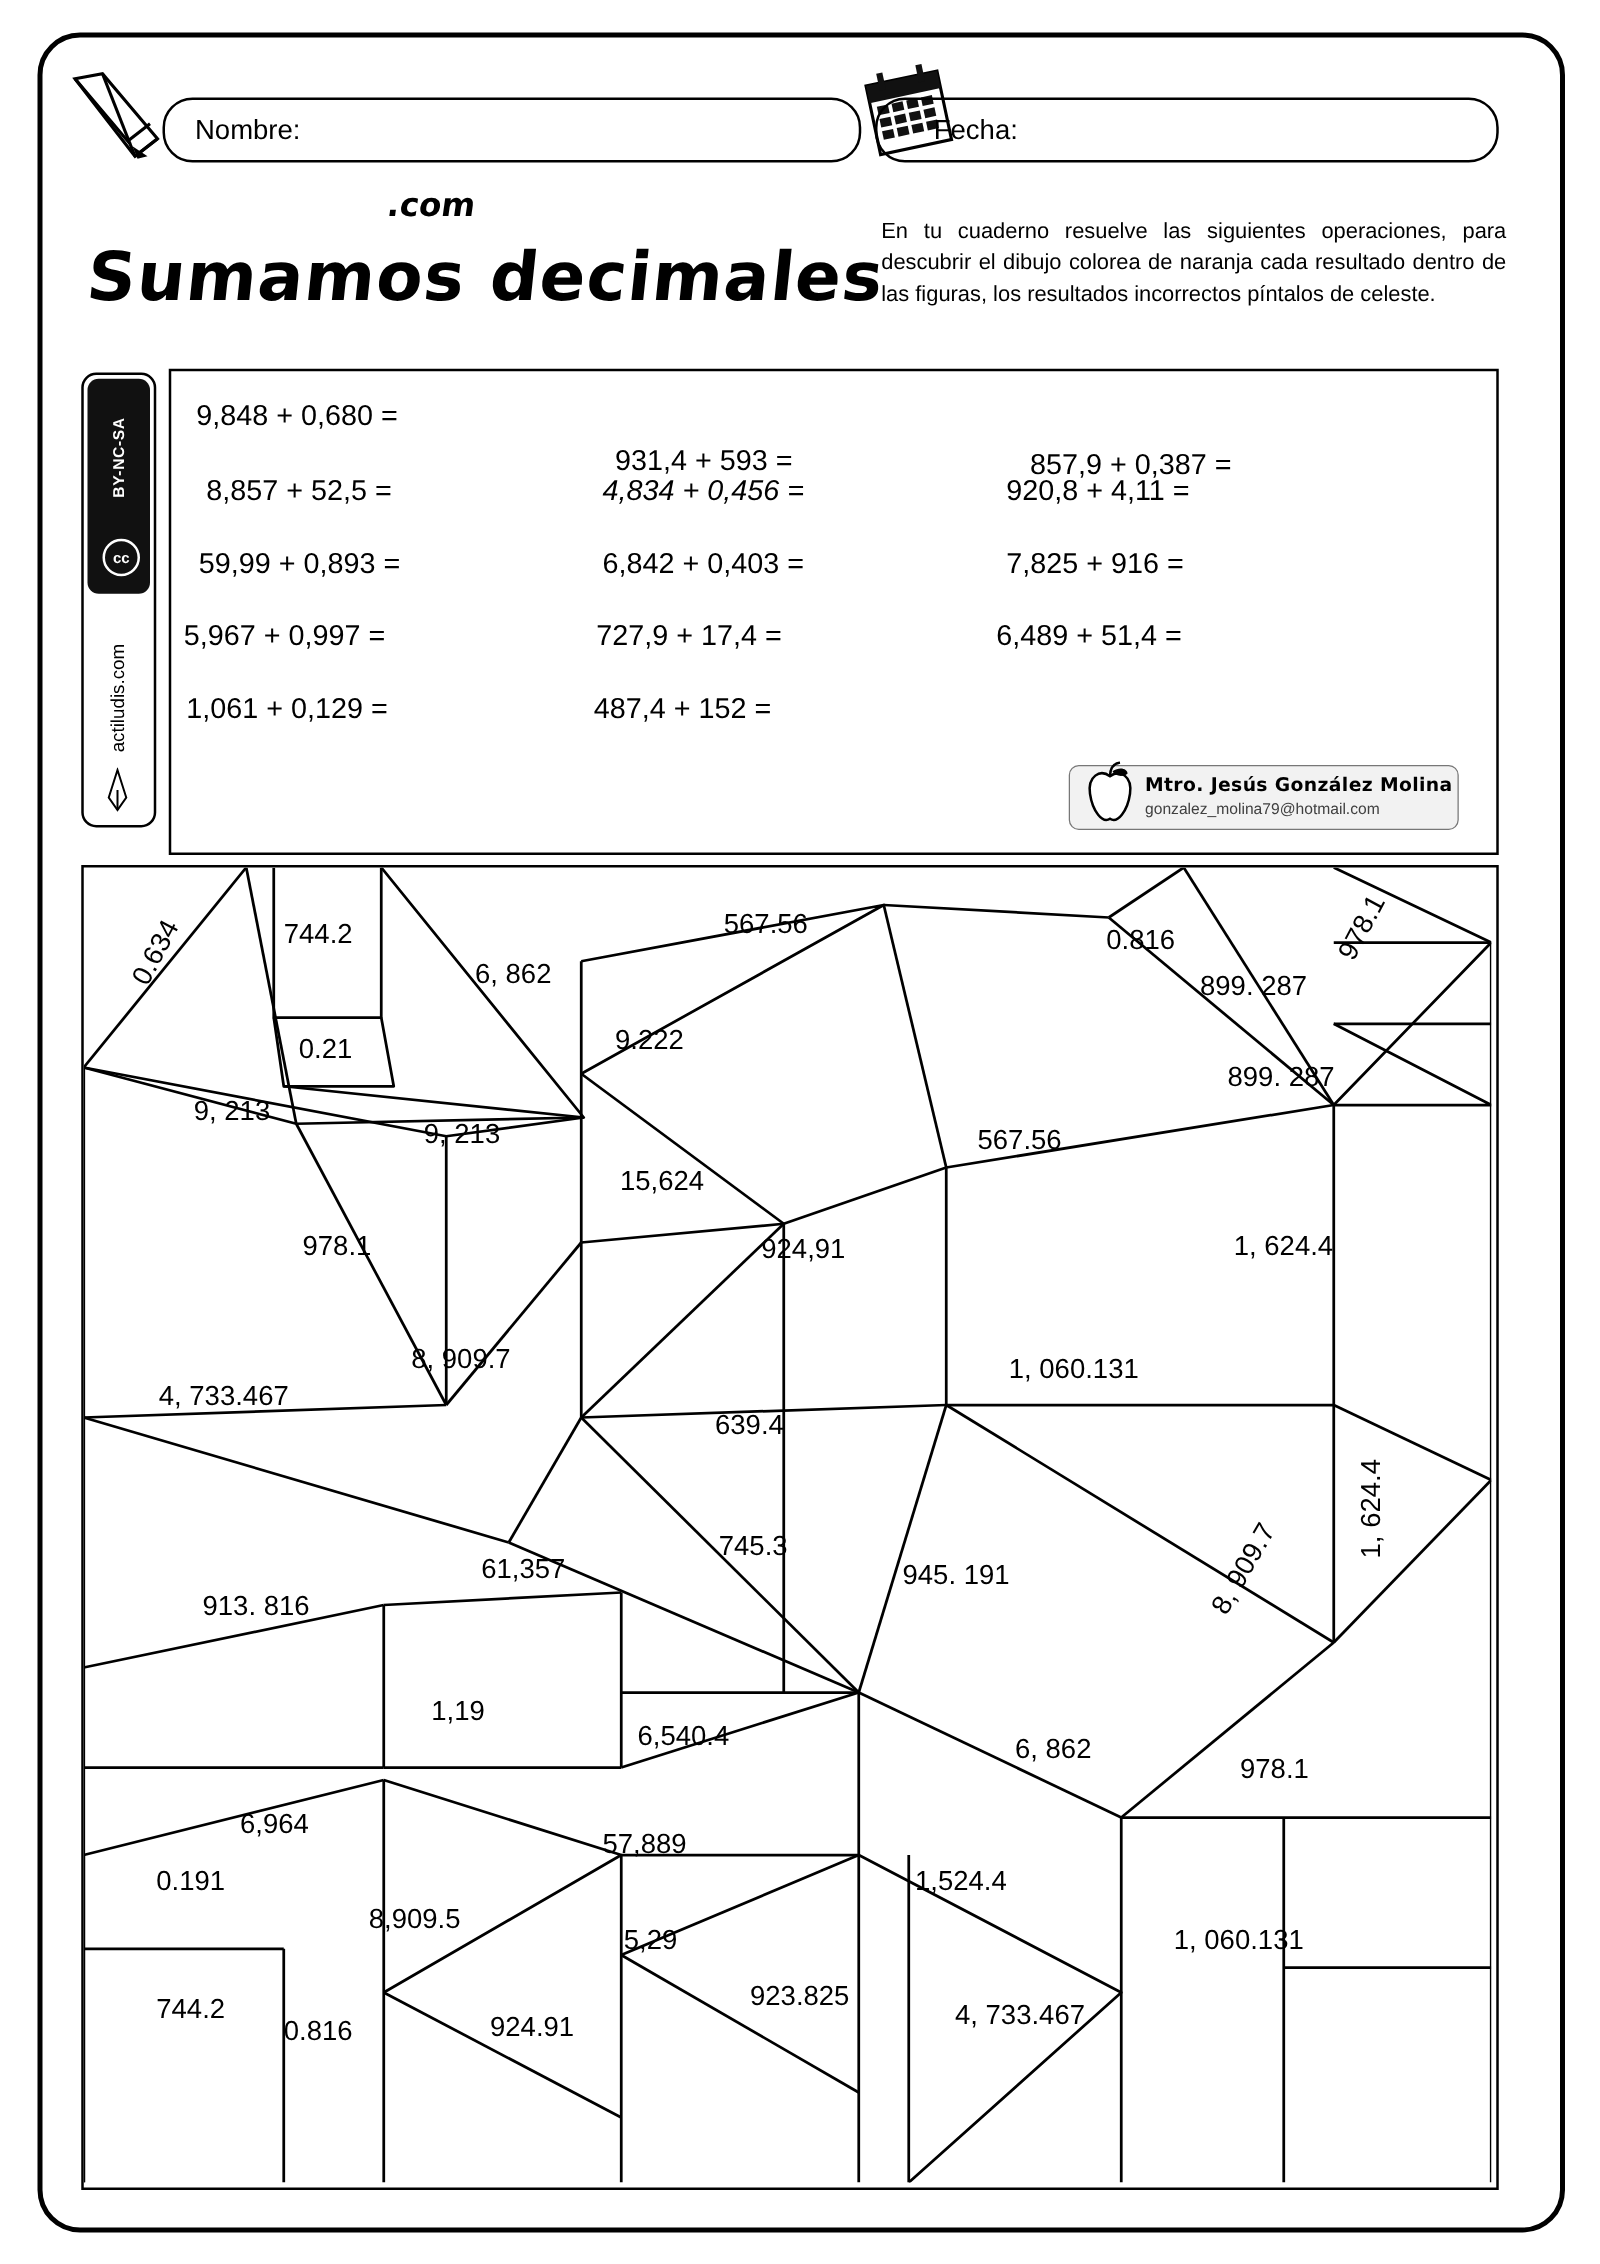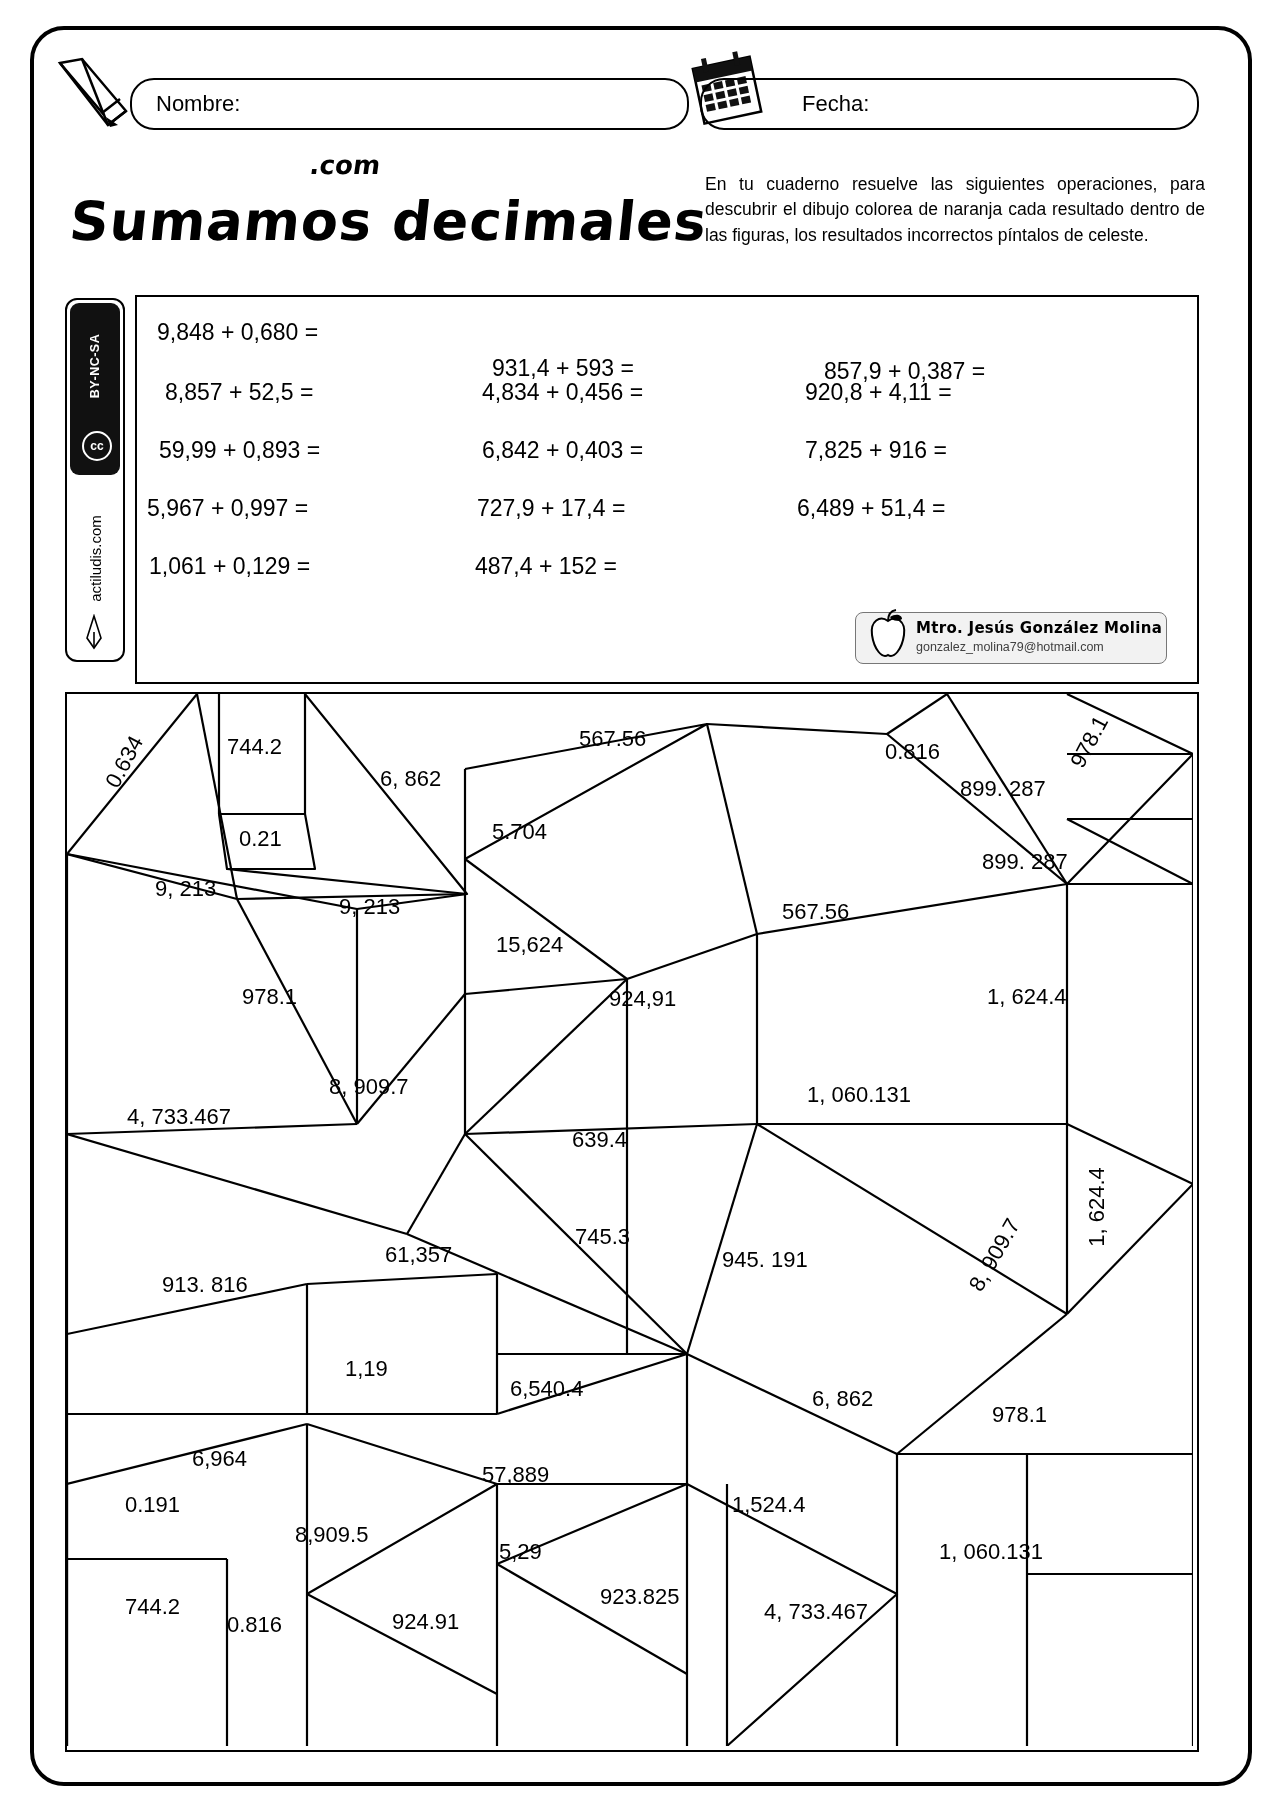--- a/index.html
+++ b/index.html
@@ -23,21 +23,21 @@
     position:absolute;left:130px;top:78px;width:555px;height:48px;
     border:2.5px solid #000;border-radius:24px;
     display:flex;align-items:center;
   }
   .name-box span{font-size:22px;padding-left:24px;}
   .date-box{
     position:absolute;left:700px;top:78px;width:495px;height:48px;
     border:2.5px solid #000;border-radius:24px;
     display:flex;align-items:center;
   }
-  .date-box span{font-size:22px;padding-left:100px;}
+  .date-box span{font-size:22px;padding-left:45px;}
 
   .pencil{position:absolute;left:48px;top:55px;width:84px;height:80px;}
   .calendar{position:absolute;left:688px;top:50px;width:80px;height:80px;}
 
   .title{
     position:absolute;left:70px;top:190px;
     font-family:"DejaVu Sans", sans-serif;
     font-size:54px;font-weight:700;letter-spacing:1px;
     transform:skewX(-6deg);
   }
@@ -174,21 +174,21 @@
   </div>
 
   <div class="ops">
     <div class="op" style="left:20px;top:22px;">9,848 + 0,680  =</div>
     <div class="op" style="left:28px;top:82px;">8,857 + 52,5  =</div>
     <div class="op" style="left:22px;top:140px;">59,99 + 0,893  =</div>
     <div class="op" style="left:10px;top:198px;">5,967 + 0,997  =</div>
     <div class="op" style="left:12px;top:256px;">1,061 + 0,129  =</div>
 
     <div class="op" style="left:355px;top:22px;margin-top:36px;">931,4 + 593  =</div>
-    <div class="op" style="left:345px;top:82px;">4,834 + 0,456  =</div>
+    <div class="op" style="left:345px;top:82px;font-style:italic;">4,834 + 0,456  =</div>
     <div class="op" style="left:345px;top:140px;">6,842 + 0,403  =</div>
     <div class="op" style="left:340px;top:198px;">727,9 + 17,4  =</div>
     <div class="op" style="left:338px;top:256px;">487,4 + 152  =</div>
 
     <div class="op" style="left:687px;top:22px;margin-top:39px;">857,9 + 0,387  =</div>
     <div class="op" style="left:668px;top:82px;">920,8 + 4,11  =</div>
     <div class="op" style="left:668px;top:140px;">7,825 + 916  =</div>
     <div class="op" style="left:660px;top:198px;">6,489 + 51,4  =</div>
   </div>
 
@@ -287,21 +287,21 @@
         <path d="M960 880 L1126 880"></path>
       </g>
     </svg>
   <div class="lbl" style="left: 30px; top: 55px; transform: rotate(-62deg);">0.634</div>
       <div class="lbl" style="left: 160px; top: 40px;">744.2</div>
       <div class="lbl" style="left: 313px; top: 72px;">6, 862</div>
       <div class="lbl" style="left: 172px; top: 132px;">0.21</div>
       <div class="lbl" style="left: 88px; top: 182px;">9, 213</div>
       <div class="lbl" style="left: 272px; top: 200px;">9, 213</div>
       <div class="lbl" style="left: 512px; top: 32px;">567.56</div>
-      <div class="lbl" style="left: 425px; top: 125px;">5.704</div>
+      <div class="lbl" style="left: 425px; top: 125px;">9.222</div>
       <div class="lbl" style="left: 818px; top: 45px;">0.816</div>
       <div class="lbl" style="left: 995px; top: 35px; transform: rotate(-62deg);">978.1</div>
       <div class="lbl" style="left: 893px; top: 82px;">899. 287</div>
       <div class="lbl" style="left: 915px; top: 155px;">899. 287</div>
       <div class="lbl" style="left: 429px; top: 238px;">15,624</div>
       <div class="lbl" style="left: 715px; top: 205px;">567.56</div>
       <div class="lbl" style="left: 542px; top: 292px;">924,91</div>
       <div class="lbl" style="left: 175px; top: 290px;">978.1</div>
       <div class="lbl" style="left: 262px; top: 380px;">8, 909.7</div>
       <div class="lbl" style="left: 60px; top: 410px;">4, 733.467</div>

